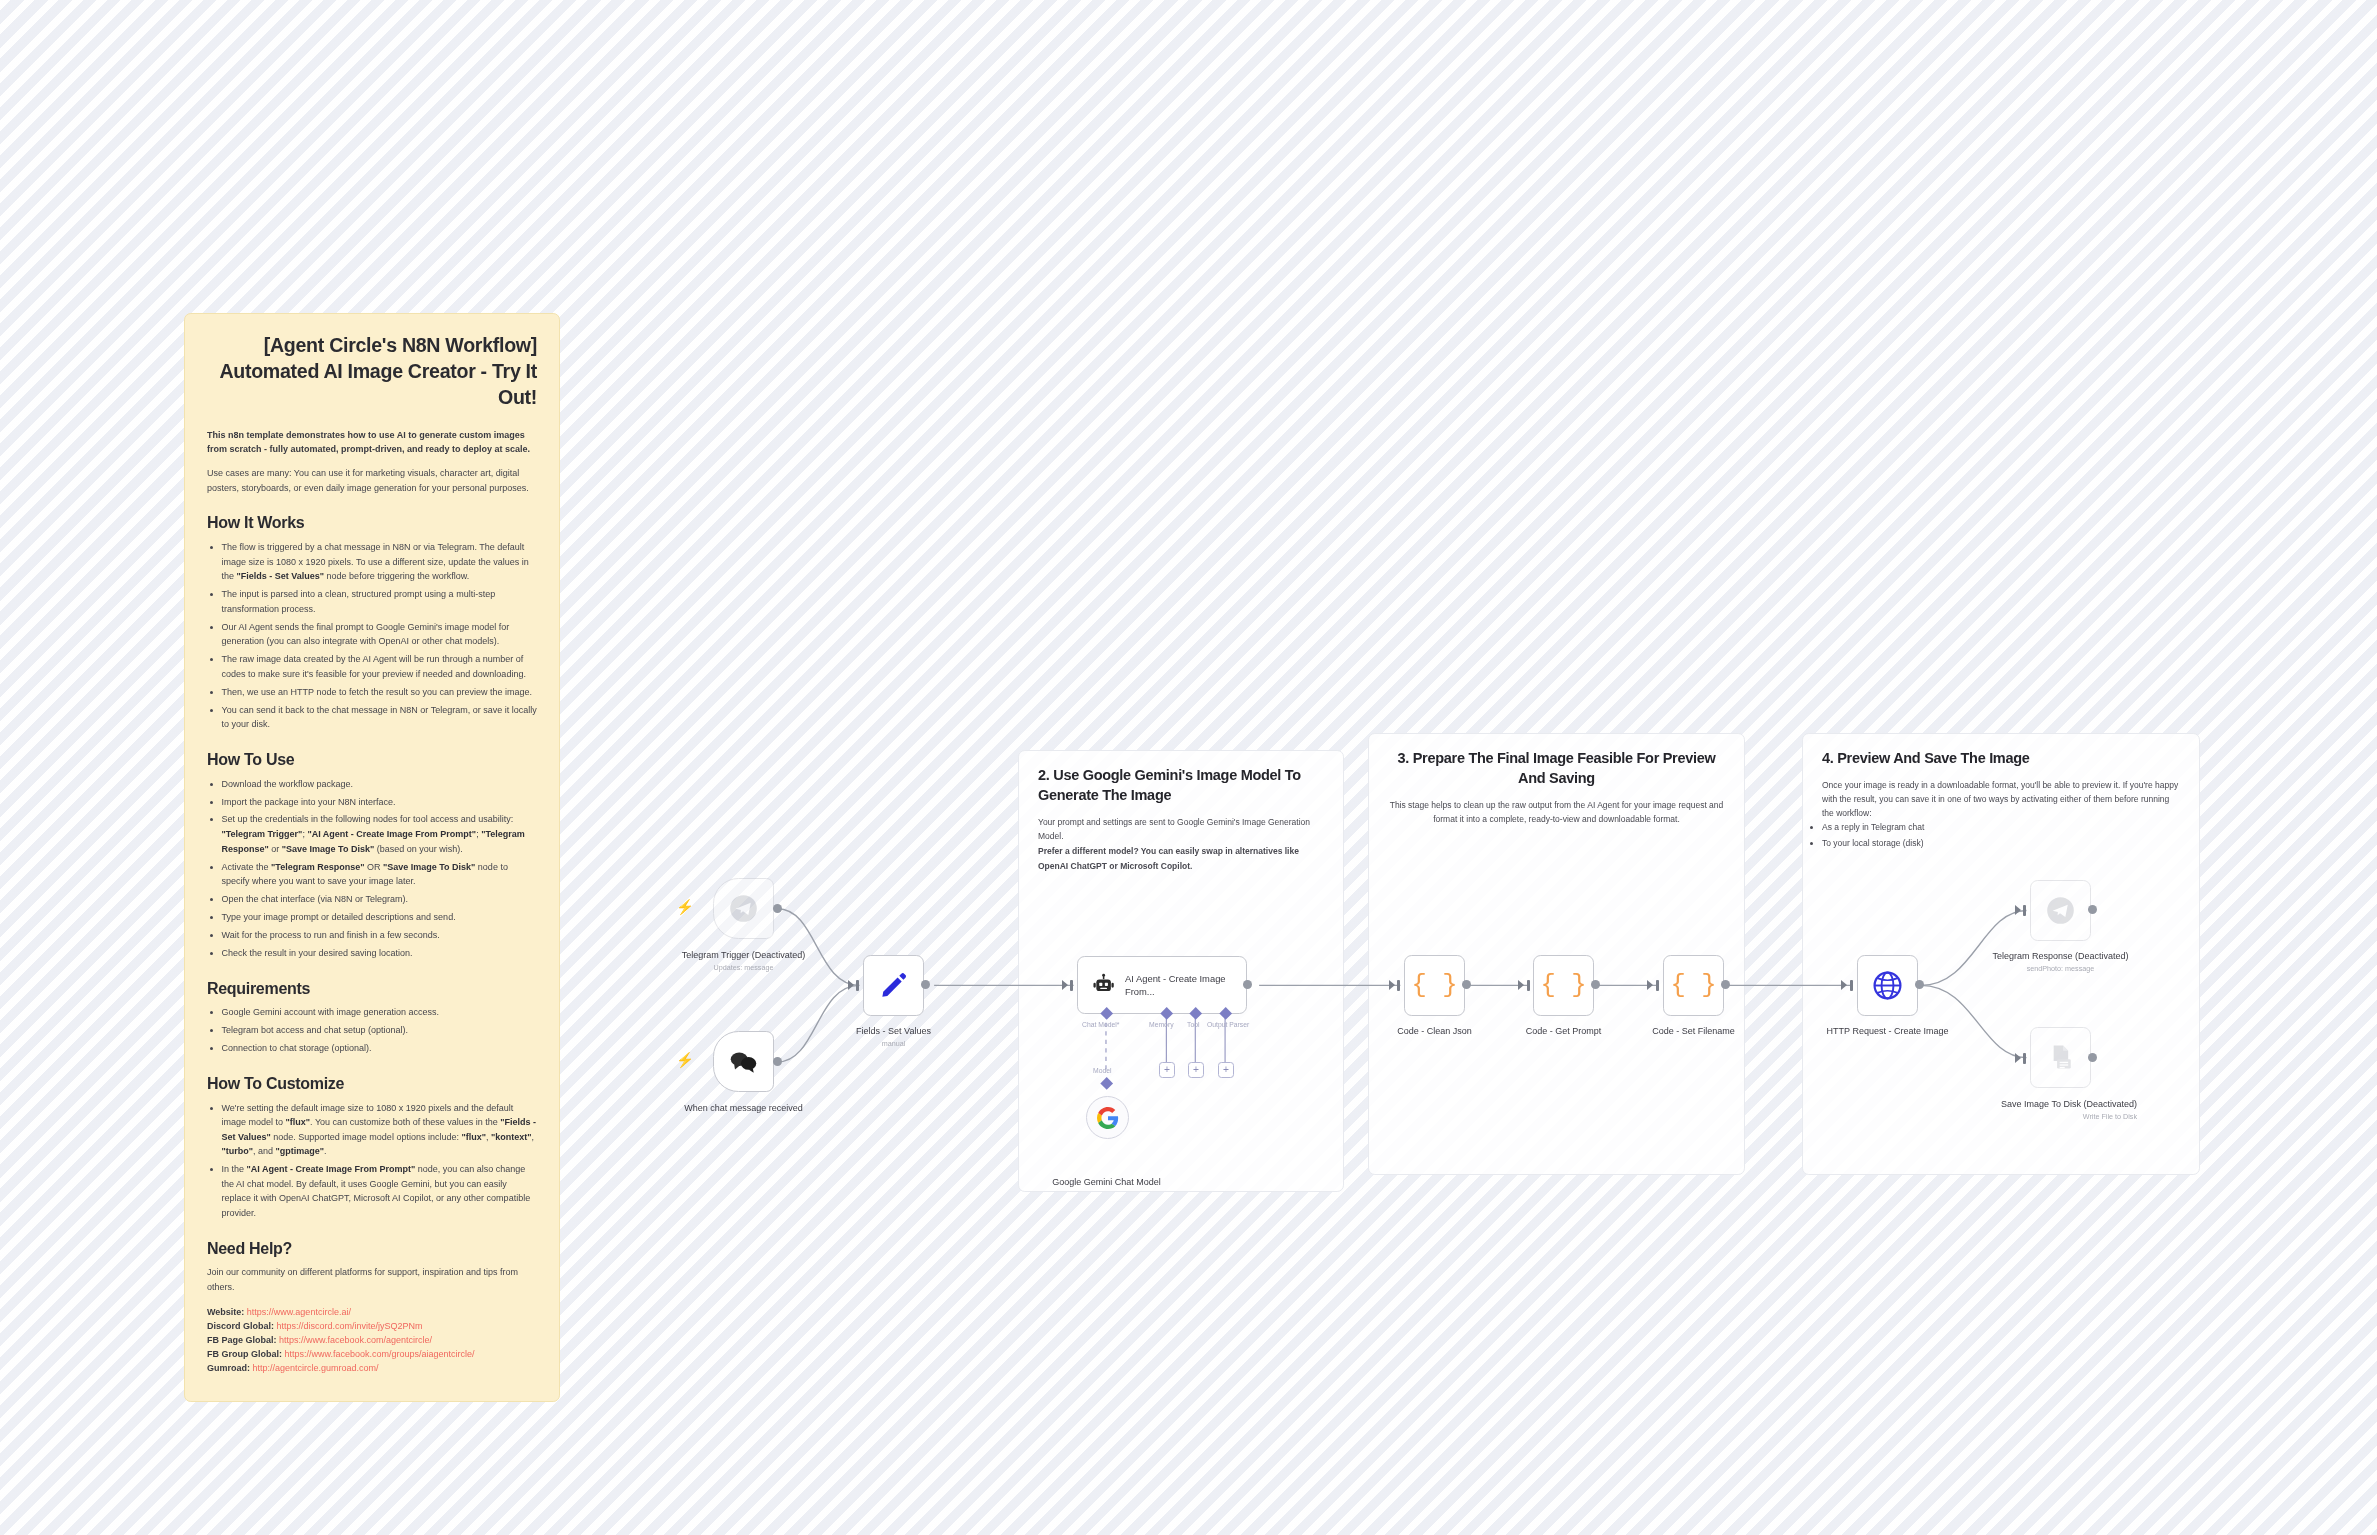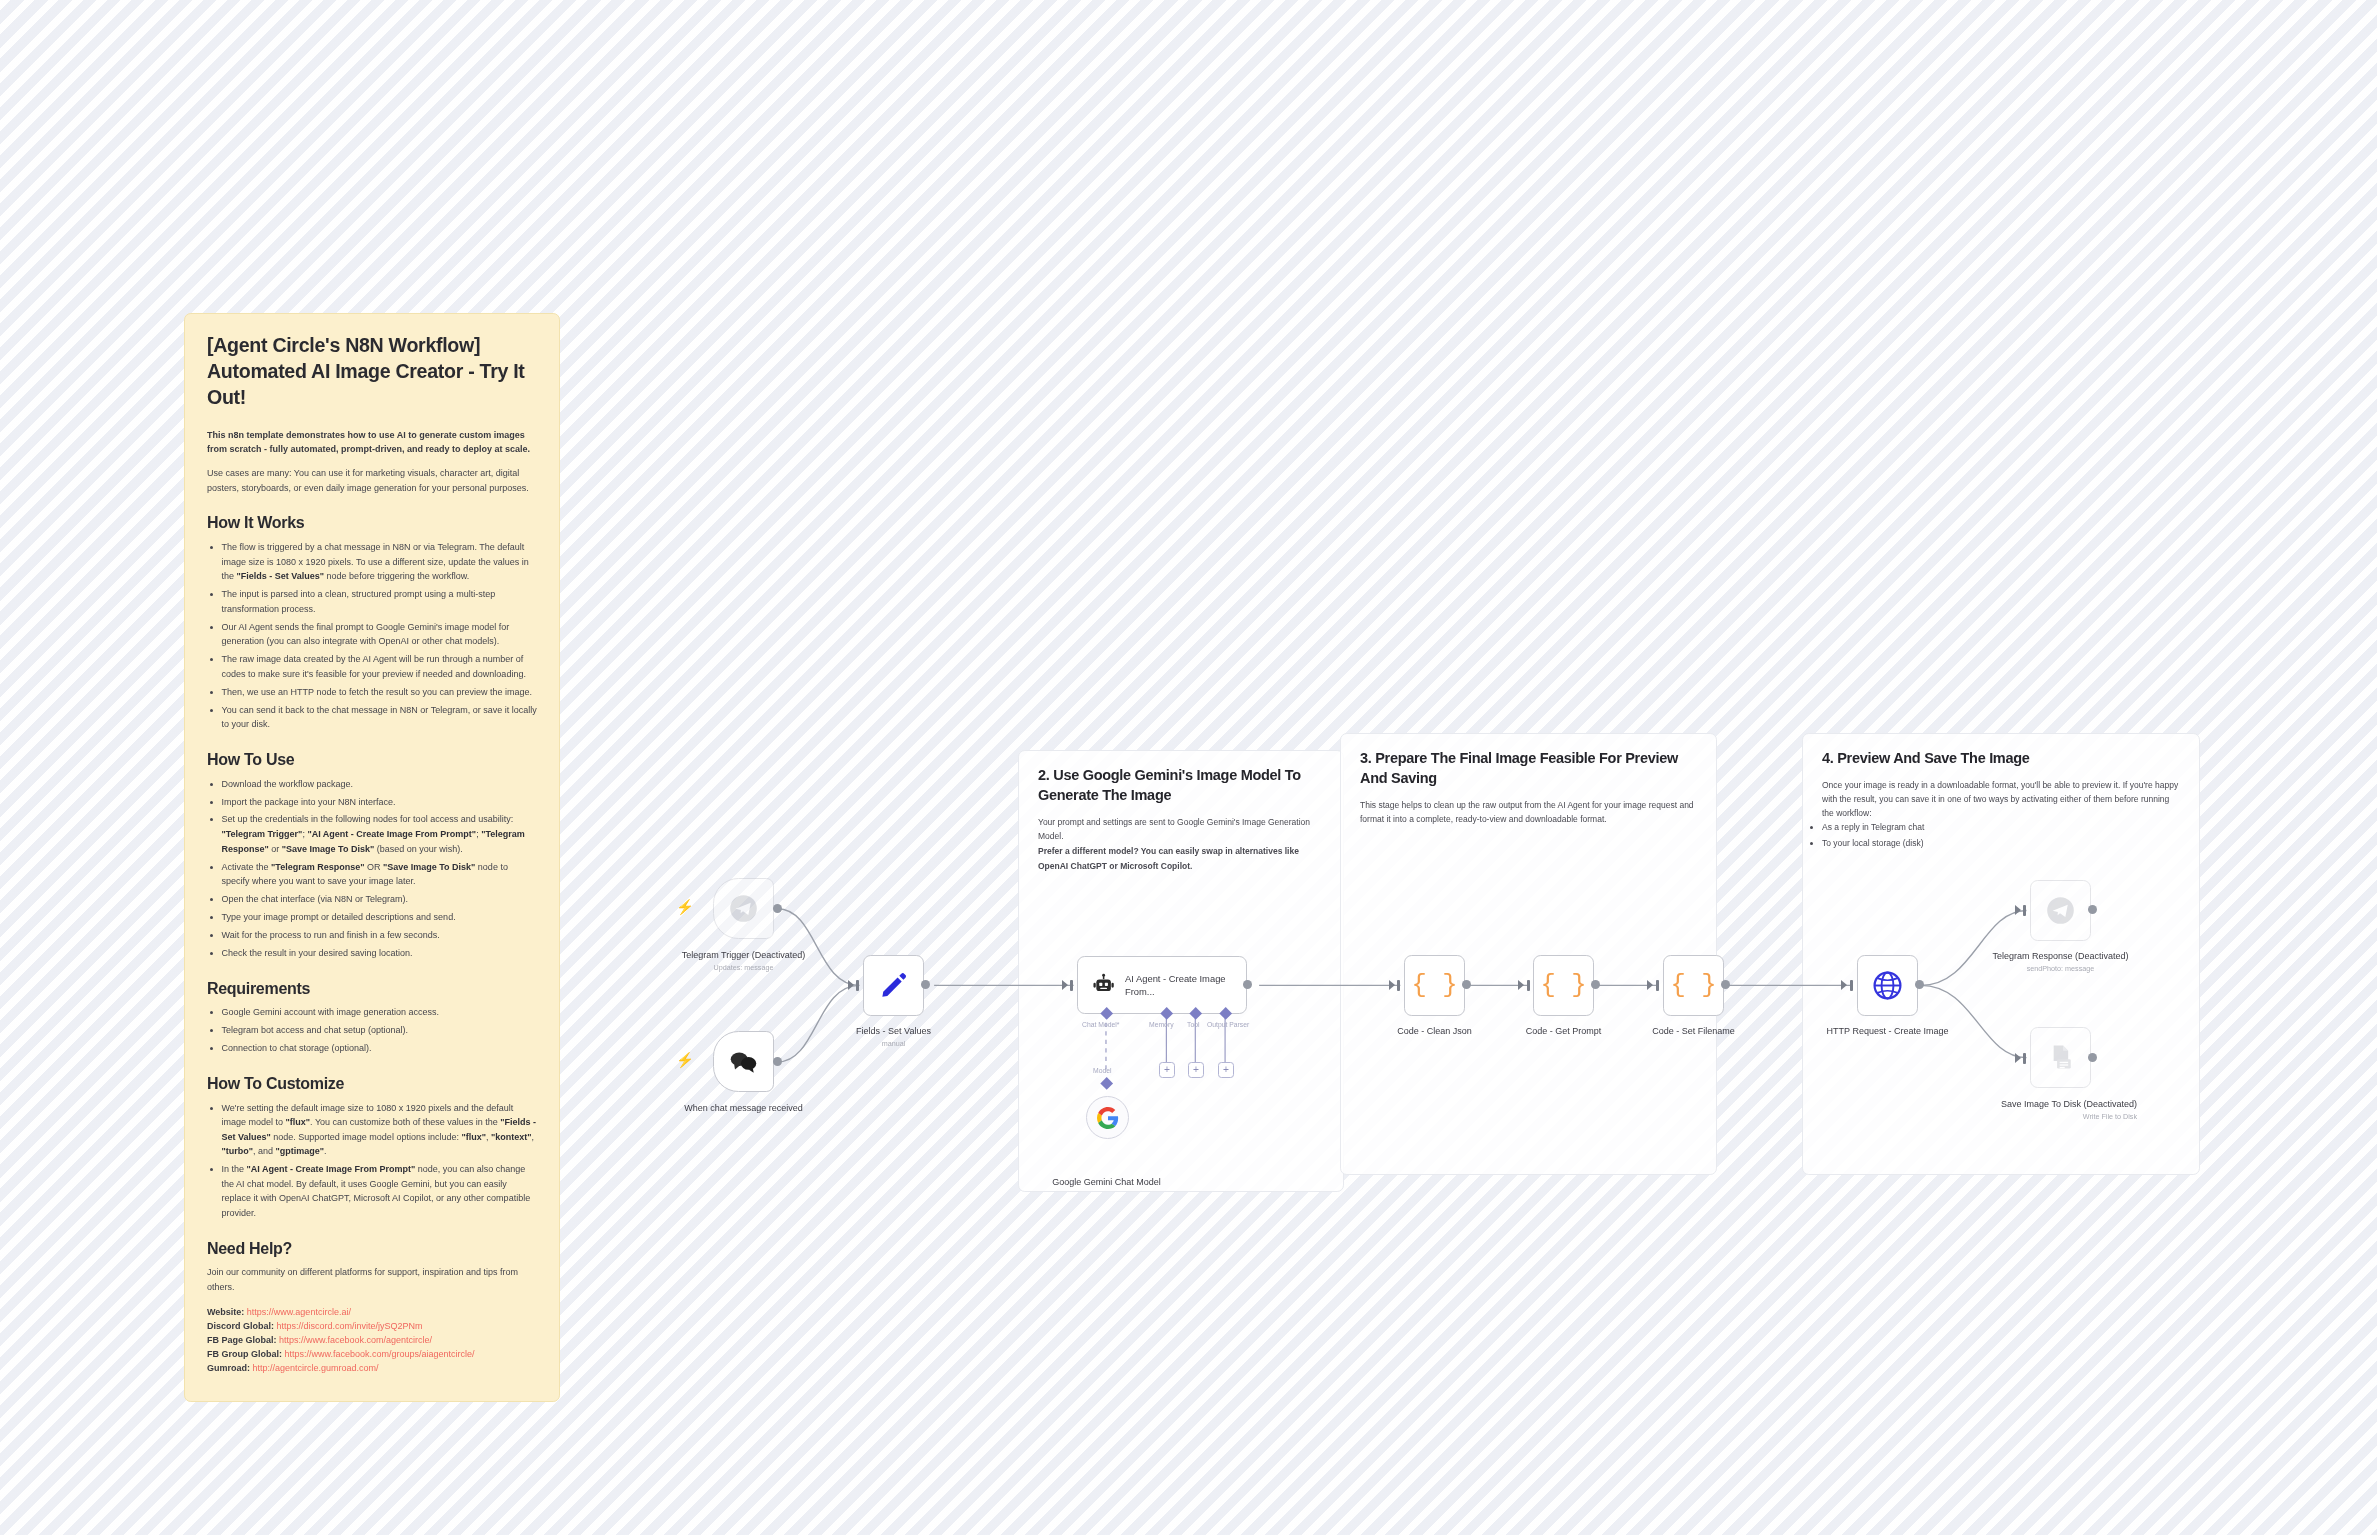--- a/index.html
+++ b/index.html
@@ -39,20 +39,21 @@
     color: #3f3f46;
     overflow: hidden;
   }
   .sticky h1 {
     font-size: 19.6px;
     line-height: 1.32;
     font-weight: 700;
     letter-spacing: -0.3px;
     color: #2b2b30;
     margin-bottom: 17px;
+    text-align: right;
   }
   .sticky h2 {
     font-size: 16px;
     font-weight: 700;
     letter-spacing: -0.3px;
     color: #2b2b30;
     margin-top: 19px;
     margin-bottom: 7.7px;
   }
   .sticky p {
@@ -92,21 +93,21 @@
   }
   .section-card .sc-body {
     font-size: 8.5px;
     line-height: 1.66;
     color: #4a4a52;
   }
   .section-card .sc-body li { margin-bottom: 1.7px; }
 
   #sec1 { left: 631px; top: 733px; width: 333px; height: 442px; }
   #sec2 { left: 1018px; top: 750px; width: 326px; height: 442px; }
-  #sec3 { left: 1340px; top: 733px; width: 377px; height: 442px; }
+  #sec3 { left: 1368px; top: 733px; width: 377px; height: 442px; text-align: center; }
   #sec4 { left: 1802px; top: 733px; width: 398px; height: 442px; }
 
   
   .node {
     position: absolute;
     background: #ffffff;
     border: 0.9px solid #c6c8cf;
     display: flex;
     align-items: center;
     justify-content: center;

